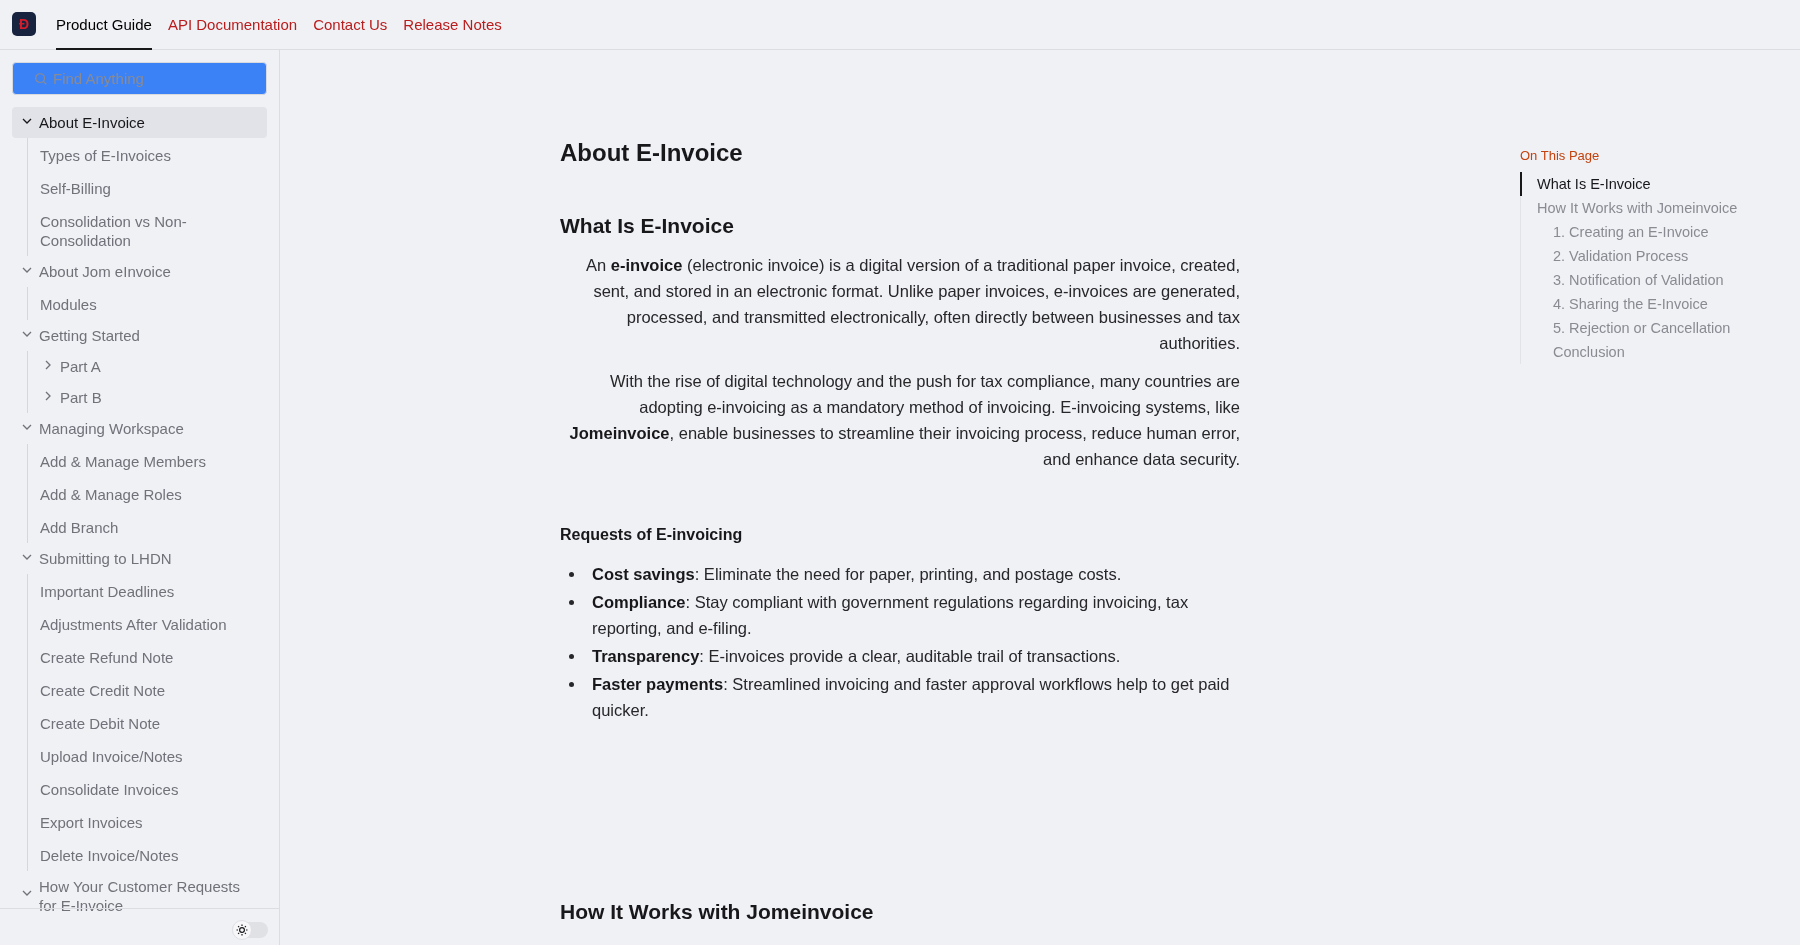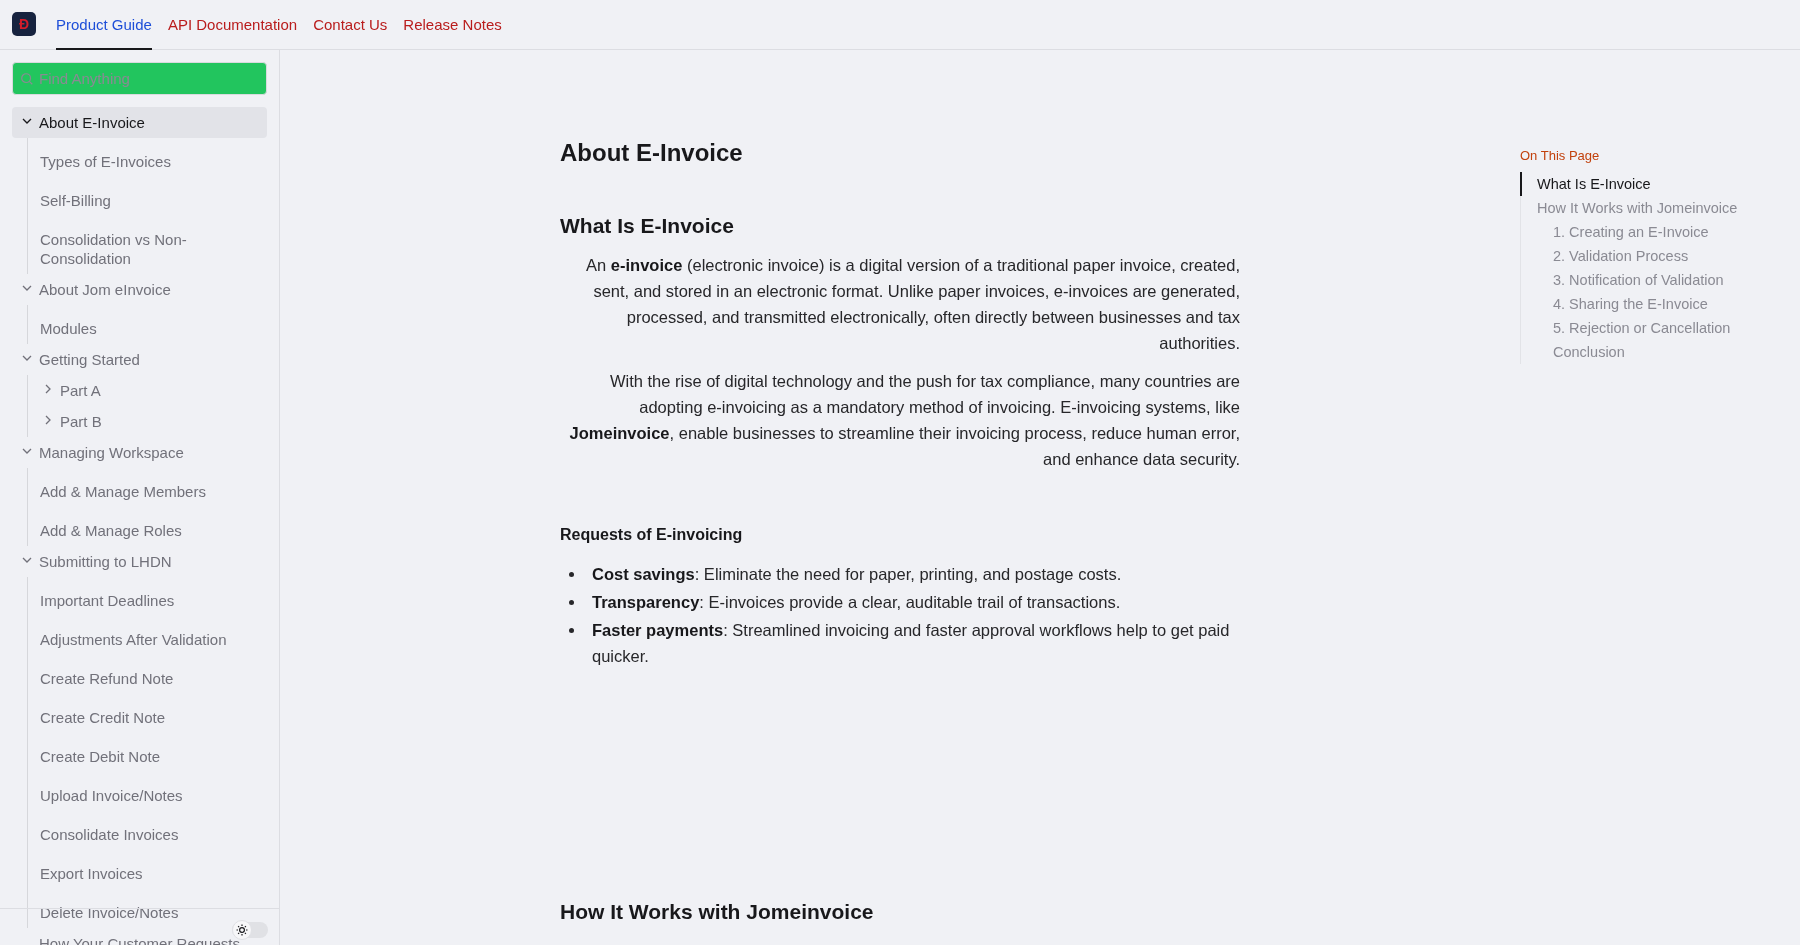--- a/index.html
+++ b/index.html
@@ -20,50 +20,50 @@
     position: absolute; left: 12px; top: 12px; width: 24px; height: 24px;
     background: #17233f; border-radius: 5px;
     display: flex; align-items: center; justify-content: center;
   }
   .logo span { color: #d31d2a; font-weight: bold; font-size: 14px; line-height: 1; }
   .nav { position: absolute; left: 56px; top: 0; height: 50px; display: flex; }
   .nav-item {
     height: 50px; line-height: 50px; font-size: 15px; color: #b91c1c;
     margin-right: 16px; position: relative; cursor: pointer; white-space: nowrap;
   }
-  .nav-item.active { color: #1d4ed8; }
+  .nav-item.active { color: #000000; }
   .nav-item.active::after {
     content: ""; position: absolute; left: 0; right: 0; bottom: 0; height: 2px; background: #18181b;
   }
   
   .sidebar {
     position: absolute; left: 0; top: 50px; width: 280px; height: 895px;
     border-right: 1px solid #dcdde2;
   }
   .search {
     position: absolute; left: 12px; top: 12px; width: 255px; height: 33px;
-    background: #22c55e; border: 1px solid #d9dade; border-radius: 4px;
-    display: flex; align-items: center; padding-left: 7px;
+    background: #3b82f6; border: 1px solid #d9dade; border-radius: 4px;
+    display: flex; align-items: center; padding-left: 21px;
   }
   .search svg { width: 14px; height: 14px; flex: none; }
   .search input {
     border: none; outline: none; background: transparent; margin-left: 5px;
     font-family: "Liberation Sans", "DejaVu Sans", sans-serif; font-size: 15px; color: #18181b; width: 210px;
   }
   .search input::placeholder { color: #8a8a93; }
   .tree { position: absolute; left: 12px; top: 57px; width: 255px; }
   .node {
     position: relative; display: flex; align-items: flex-start;
     font-size: 15px; color: #71717a; line-height: 19px; cursor: pointer;
   }
   .node.group { padding: 6px 8px 6px 27px; min-height: 31px; }
   .node.group .chev { position: absolute; left: 9px; top: 8px; width: 12px; height: 12px; }
   .node.active { background: #e2e3e8; border-radius: 4px; color: #18181b; }
   .children { margin-left: 15px; border-left: 1px solid #d6d7db; }
-  .node.leaf { padding: 14px 8px 6px 12px; min-height: 32px; }
+  .node.leaf { padding: 8px 8px 6px 12px; min-height: 32px; }
   .node.sub { padding: 6px 8px 6px 32px; min-height: 31px; }
   .node.sub .chev { position: absolute; left: 14px; top: 8px; width: 12px; height: 12px; }
   .sidebar-footer {
     position: absolute; left: 0; top: 858px; width: 279px; height: 37px;
     border-top: 1px solid #dcdde2;
   }
   .theme-toggle {
     position: absolute; left: 232px; top: 13px; width: 36px; height: 16px;
     background: #e0e1e5; border-radius: 8px; cursor: pointer;
   }
@@ -180,20 +180,21 @@
 
     <div class="node group">
       <svg class="chev" viewBox="0 0 12 12" fill="none" stroke="#71717a" stroke-width="1.3">
           <polyline points="2,4 6,8 10,4"></polyline>
         </svg>
       <span>Managing Workspace</span>
     </div>
     <div class="children">
       <div class="node leaf">Add &amp; Manage Members</div>
       <div class="node leaf">Add &amp; Manage Roles</div>
+      <div class="node leaf">Add Branch</div>
     </div>
 
     <div class="node group">
       <svg class="chev" viewBox="0 0 12 12" fill="none" stroke="#71717a" stroke-width="1.3">
           <polyline points="2,4 6,8 10,4"></polyline>
         </svg>
       <span>Submitting to LHDN</span>
     </div>
     <div class="children">
       <div class="node leaf">Important Deadlines</div>
@@ -240,20 +241,21 @@
     <h2 style="top:164px">What Is E-Invoice</h2>
 
     <p class="para" style="top:202px"><span>An </span><b>e-invoice</b><span> (electronic invoice) is a digital version of a traditional paper invoice, created, sent, and stored in an electronic format. Unlike paper invoices, e-invoices are generated, processed, and transmitted electronically, often directly between businesses and tax authorities.</span></p>
 
     <p class="para" style="top:318px"><span>With the rise of digital technology and the push for tax compliance, many countries are adopting e-invoicing as a mandatory method of invoicing. E-invoicing systems, like </span><b>Jomeinvoice</b><span>, enable businesses to streamline their invoicing process, reduce human error, and enhance data security.</span></p>
 
     <h3 style="top:476px">Requests of E-invoicing</h3>
 
     <ul class="benefits">
       <li><b>Cost savings</b><span>: Eliminate the need for paper, printing, and postage costs.</span></li>
+      <li><b>Compliance</b><span>: Stay compliant with government regulations regarding invoicing, tax reporting, and e-filing.</span></li>
       <li><b>Transparency</b><span>: E-invoices provide a clear, auditable trail of transactions.</span></li>
       <li><b>Faster payments</b><span>: Streamlined invoicing and faster approval workflows help to get paid quicker.</span></li>
     </ul>
 
     <h2 style="top:850px">How It Works with Jomeinvoice</h2>
   </article>
 </main>
 
 <nav class="toc">
   <div class="toc-title">On This Page</div>

